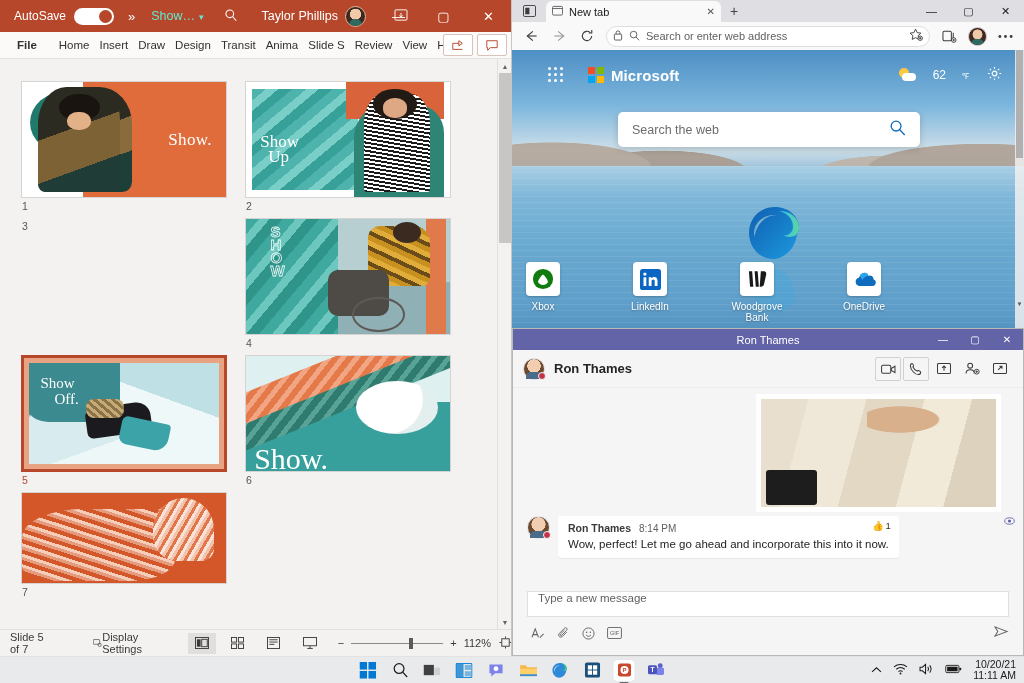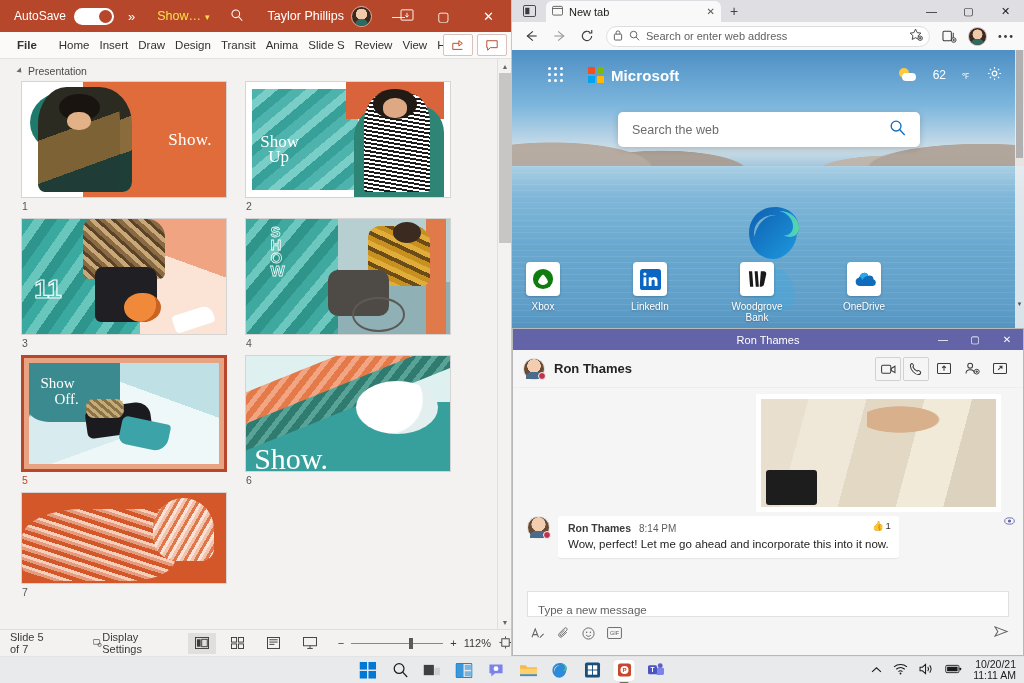--- a/index.html
+++ b/index.html
@@ -26,21 +26,21 @@
   .autosave-toggle {
     margin-left: 8px; width: 40px; height: 17px; border-radius: 9px;
     background: #fff; position: relative; display: flex; align-items: center;
   }
   .autosave-toggle .txt { font-size: 9px; color: #b7472a; margin-left: 6px; font-weight: bold; margin-top: 32px;}
   .autosave-toggle .knob {
     position: absolute; right: 2px; top: 2px; width: 13px; height: 13px;
     border-radius: 50%; background: #b7472a;
   }
   .tb-chev { margin-left: 14px; font-size: 13px; color: #fff; }
-  .tb-filename { margin-left: 22px; font-size: 12.5px; color: #fde047; }
+  .tb-filename { margin-left: 16px; font-size: 12.5px; color: #5eead4; }
   .tb-filename .caret { font-size: 9px; margin-left: 4px; }
   .tb-search { margin-left: 20px; }
   .tb-user { margin-left: 24px; font-size: 12.5px; color: #fff; }
   .tb-avatar {
     width: 21px; height: 21px; border-radius: 50%; margin-left: 7px;
     background: radial-gradient(circle at 50% 38%, #f0c9a8 0 36%, #3c2a22 38% 100%);
     border: 1px solid #e0b29a; overflow:hidden; position: relative;
   }
   .tb-avatar::after{
     content:""; position:absolute; left:3px; right:3px; bottom:0; height:7px;
@@ -280,21 +280,21 @@
   .msg-meta { font-size: 10px; color: #3b3a39; display:flex; align-items:baseline; gap:8px; }
   .msg-author { font-weight: 700; font-size: 10.5px; }
   .msg-time { color: #605e5c; font-size: 10px; }
   .msg-text { font-size: 11.5px; color: #252423; margin-top: 4px; }
   .msg-react {
     position:absolute; right: 8px; top: 4px; display:flex; align-items:center; gap:1px; font-size:9.5px; color:#333;
   }
 
   .teams-compose { position:absolute; left: 14px; right: 14px; bottom: 10px; }
   .compose-box {
-    height: 26px; background:#fff; border:1px solid #e0e0e0; display:flex; align-items:flex-end;
+    height: 26px; background:#fff; border:1px solid #e0e0e0; display:flex; align-items:flex-start;
     padding: 0 10px; font-size: 11.5px; color:#616161;
   }
   .compose-tools { display:flex; align-items:center; gap: 12px; height: 24px; padding-left: 4px; margin-top:4px;}
   .ct-icon { color:#616161; display:flex; align-items:center; }
   .ct-send { margin-left:auto; color:#616161; }
 
   
   .taskbar {
     position: absolute; left: 0; bottom: 0; width: 1024px; height: 27px;
     background: rgba(243,243,243,.96); display:flex; align-items:center;
@@ -370,24 +370,20 @@
         </div>
         <div class="ribbon-btn">
           <svg width="14" height="13" viewBox="0 0 16 15">
               <path d="M2 2h12v8H6l-3 3V10H2V2z" fill="none" stroke="#b7472a" stroke-width="1.1"></path>
             </svg>
         </div>
       </div>
     </div>
 
     <div class="ppt-body">
-      <div class="sec-header">
-        <span class="sec-tri"></span>
-        <span>Presentation</span>
-      </div>
 
       <div class="slides-grid">
 
         <div class="slide-row">
 
           <div class="slide-cell">
             <div class="slide-thumb">
               <div class="sl-inner">
                 <div class="art" style="background:linear-gradient(120deg,#e06c3b 0 100%);"></div>
                 <div style="position:absolute;left:0;top:0;width:30%;height:100%;background:#fff;"></div>
@@ -418,31 +414,20 @@
                 <div style="position:absolute;left:7%;top:45%;color:#fff;font-size:17px;font-weight:300;font-family:'Liberation Serif',serif;line-height:15px;">Show<br><span style="margin-left:8px;">Up</span></div>
               </div>
             </div>
             <div class="slide-num">2</div>
           </div>
         </div>
 
         <div class="slide-row">
 
           <div class="slide-cell">
-            <div class="slide-thumb">
-              <div class="sl-inner">
-                <div class="art" style="background:repeating-linear-gradient(125deg,#3aa99f 0 10px,#69c6bd 10px 19px,#2e958c 19px 29px);"></div>
-                <div style="position:absolute;right:0;top:0;width:42%;height:100%;background:linear-gradient(200deg,#f0a482 0 40%,#fbe4d6 40% 100%);"></div>
-                <div style="position:absolute;left:30%;top:0;width:40%;height:52%;background:repeating-linear-gradient(42deg,#8a6a42 0 4px,#c9a878 4px 8px,#5a4328 8px 11px);border-radius:10px 18px 6px 6px;"></div>
-                <div style="position:absolute;left:36%;top:42%;width:30%;height:48%;background:#1f1f24;border-radius:8px 10px 14px 6px;"></div>
-                <div style="position:absolute;left:50%;top:64%;width:18%;height:26%;background:radial-gradient(circle at 40% 40%,#f08a3a 0 60%,#c96322 62%);border-radius:50%;"></div>
-                <div style="position:absolute;right:6%;bottom:5%;width:20%;height:16%;background:#fff;border-radius:4px 10px 4px 4px;transform:rotate(-18deg);"></div>
-                <div style="position:absolute;left:6%;top:48%;font-size:26px;color:transparent;-webkit-text-stroke:1.2px rgba(255,255,255,.92);font-family:'Liberation Sans',sans-serif;font-weight:700;">11</div>
-              </div>
-            </div>
             <div class="slide-num">3</div>
           </div>
 
           <div class="slide-cell">
             <div class="slide-thumb">
               <div class="sl-inner">
                 <div class="art" style="background:repeating-linear-gradient(130deg,#3fa89f 0 10px,#6cc7be 10px 18px,#2f958b 18px 28px);"></div>
                 <div style="position:absolute;right:0;top:0;width:55%;height:100%;background:linear-gradient(180deg,#b8cfd1 0 55%,#8fb0b4 55% 100%);"></div>
                 <div style="position:absolute;right:2%;top:0;width:10%;height:100%;background:#e07a4a;"></div>
                 <div style="position:absolute;right:10%;top:6%;width:30%;height:52%;background:repeating-linear-gradient(25deg,#c8911f 0 5px,#6b4b18 5px 9px,#e0ad3a 9px 14px);border-radius:12px 16px 8px 8px;"></div>

